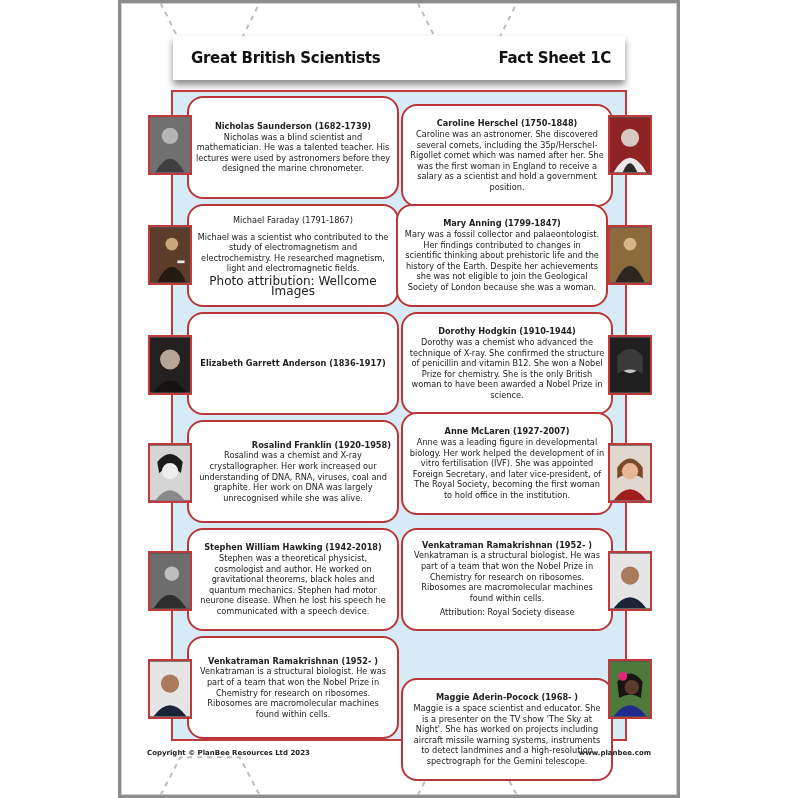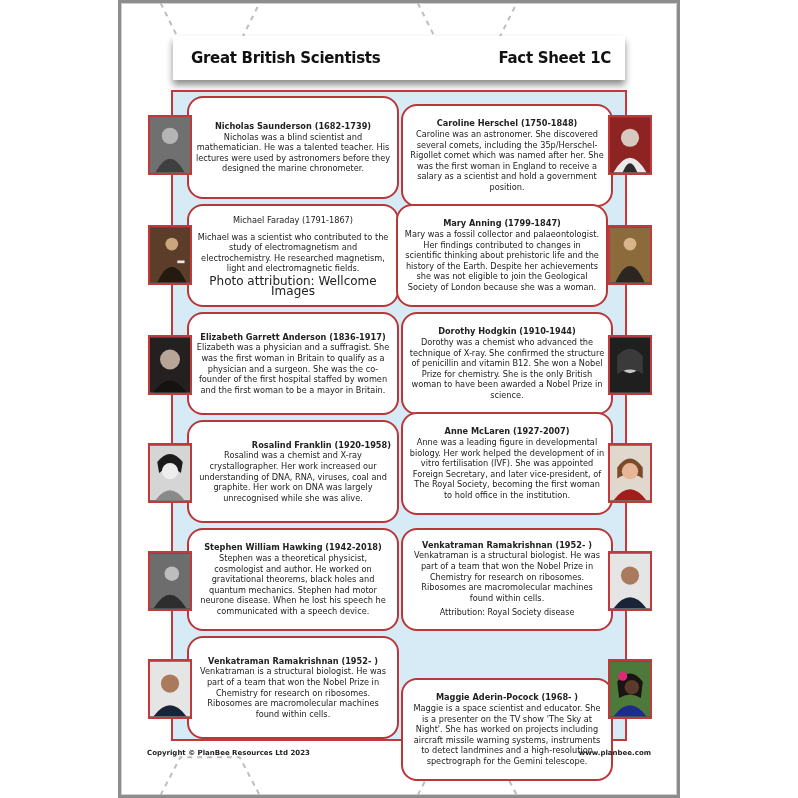--- a/index.html
+++ b/index.html
@@ -97,21 +97,20 @@
       <div class="desc left">Michael was a scientist who contributed to the study of electromagnetism and electrochemistry. He researched magnetism, light and electromagnetic fields.</div>
       <div class="attr" style="align-self:center;">Photo attribution: Wellcome Images</div>
     </div>
     <div class="card" style="left:223px; top:112px; width:212px; height:103px;">
       <div class="name">Mary Anning (1799-1847)</div>
       <div class="desc">Mary was a fossil collector and palaeontologist. Her findings contributed to changes in scientific thinking about prehistoric life and the history of the Earth. Despite her achievements she was not eligible to join the Geological Society of London because she was a woman.</div>
     </div>
 
     <div class="card" style="left:14px; top:220px; width:212px; height:103px;">
       <div class="name">Elizabeth Garrett Anderson (1836-1917)</div>
-      <div class="desc">Elizabeth was a physician and a suffragist. She was the first woman in Britain to qualify as a physician and a surgeon. She was the co-founder of the first hospital staffed by women and the first woman to be a mayor in Britain.</div>
     </div>
     <div class="card" style="left:228px; top:220px; width:212px; height:103px;">
       <div class="name">Dorothy Hodgkin (1910-1944)</div>
       <div class="desc">Dorothy was a chemist who advanced the technique of X-ray. She confirmed the structure of penicillin and vitamin B12. She won a Nobel Prize for chemistry. She is the only British woman to have been awarded a Nobel Prize in science.</div>
     </div>
 
     <div class="card" style="left:14px; top:328px; width:212px; height:103px;align-items:flex-end;">
       <div class="name">Rosalind Franklin (1920-1958)</div>
       <div class="desc">Rosalind was a chemist and X-ray crystallographer. Her work increased our understanding of DNA, RNA, viruses, coal and graphite. Her work on DNA was largely unrecognised while she was alive.</div>
     </div>

